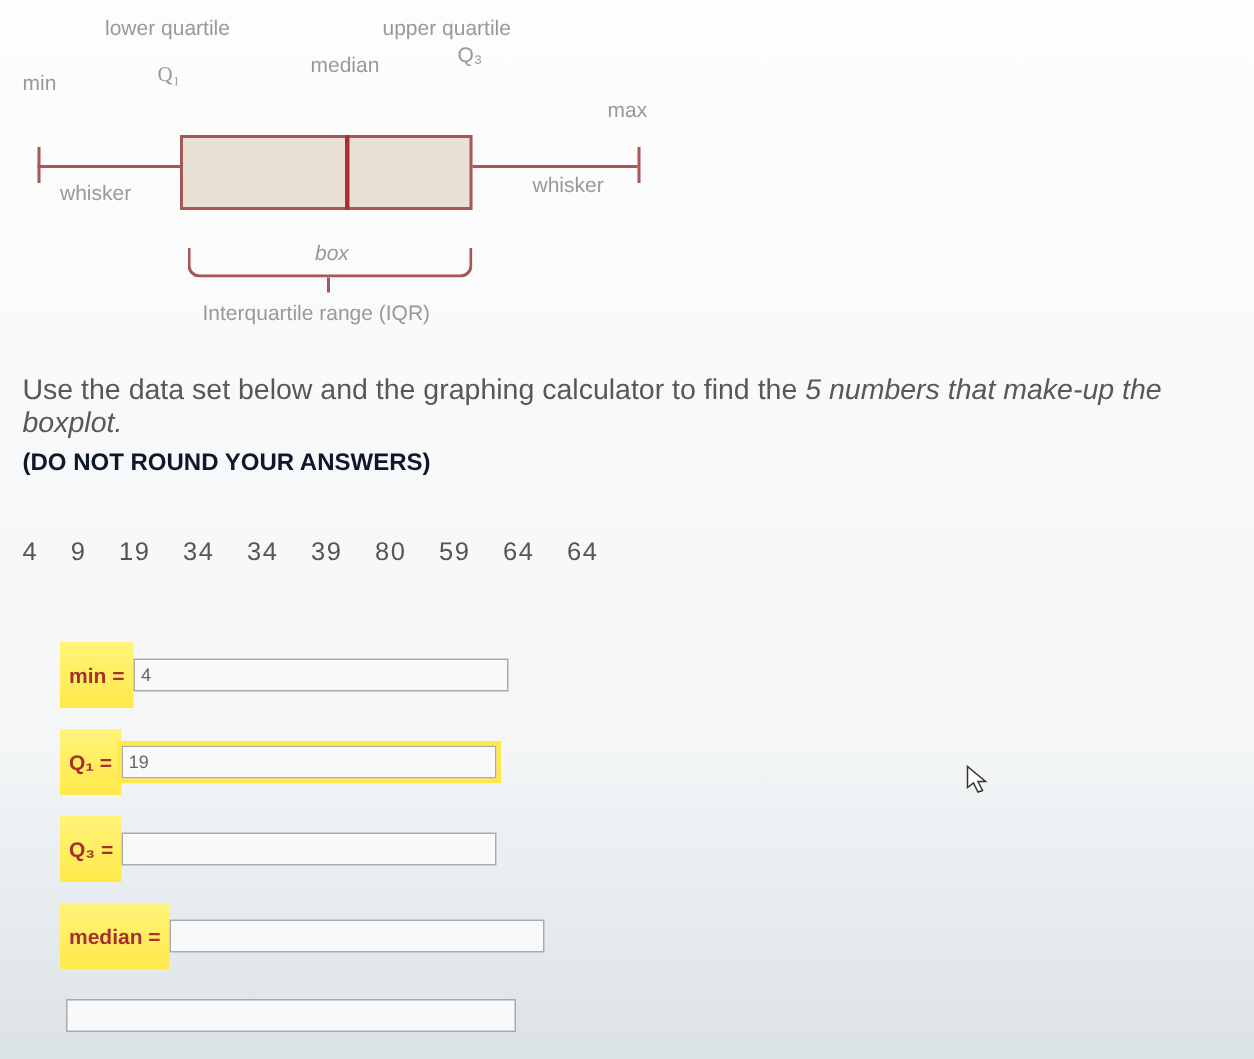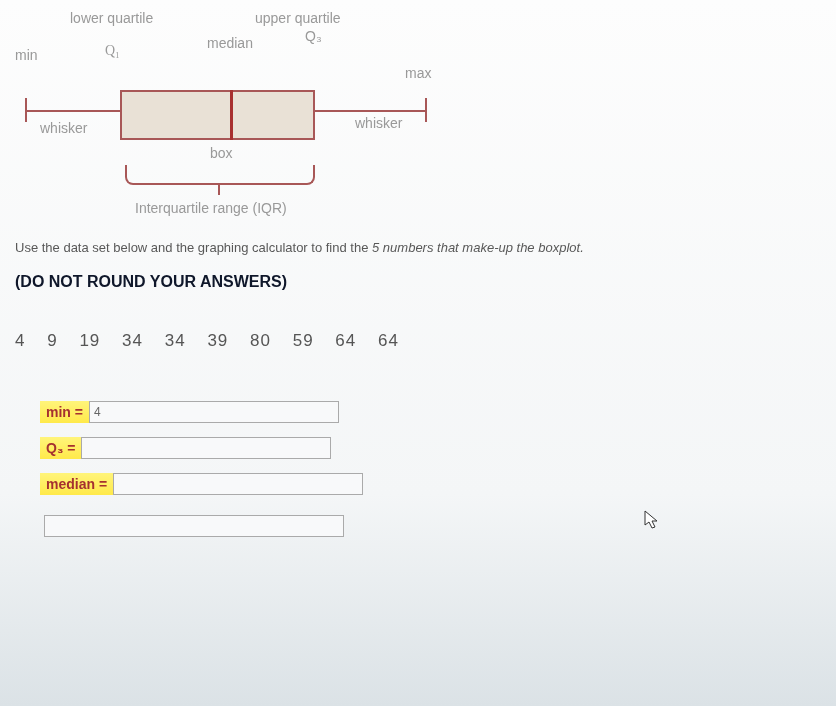--- a/index.html
+++ b/index.html
@@ -11,38 +11,38 @@
     padding: 10px 15px;
     color: #555;
     position: relative;
   }
 
   
   .diagram {
     position: relative;
     width: 430px;
     height: 200px;
-    margin-bottom: 30px;
+    margin-bottom: 40px;
   }
   .diagram .lbl {
     position: absolute;
     font-size: 14px;
     color: #999;
     white-space: nowrap;
   }
   .lq { color:#7b8d6b; left:55px; top:0; }
   .q1 { color:#7b8d6b; left:90px; top:33px;font-family:Liberation Serif, serif; }
   .median-lbl { color:#a85757; left:192px; top:25px; }
   .uq { color:#7b8d6b; left:240px; top:0; }
   .q3 { color:#7b8d6b; left:290px; top:18px; }
   .min-lbl { color:#7b8d6b; left:0; top:37px; }
   .max-lbl { color:#7b8d6b; left:390px; top:55px; }
   .whisker-l { color:#999; left:25px; top:110px; }
   .whisker-r { color:#999; left:340px; top:105px; }
-  .box-lbl { color:#999; left:195px; top:135px; }
+  .box-lbl { color:#999; left:195px; top:150px;font-style:italic; }
   .iqr-lbl { color:#a85757; left:120px; top:190px; font-size:14px; }
 
   .plot {
     position: absolute;
     left: 0; top: 70px;
     width: 420px; height: 60px;
   }
   .whisker-line { position:absolute; top:30px; height:2px; background:#a85757; }
   .wl { left:10px; width:95px; }
   .wr { left:300px; width:110px; }
@@ -72,35 +72,35 @@
     border-bottom-left-radius:8px;
     border-bottom-right-radius:8px;
   }
   .brace-tip {
     position:absolute;
     left:203px; top:175px;
     width:2px; height:10px;
     background:#a85757;
   }
 
-  .instructions { font-size:13px; color:#585858; margin-bottom:18px; }
+  .instructions { font-size:19px; color:#585858; margin-bottom:6px; }
   .instructions .ital { font-style: italic; }
   .subnote { font-size:16px; color:#0f172a; margin-bottom:40px;font-weight:bold; }
 
   .dataset { font-size:17px; color:#555; margin-bottom:50px; letter-spacing:1px;}
   .dataset span { margin-right:16px; }
 
   .answers { margin-left:25px; }
   .answer-row { margin-bottom:14px; display:flex; align-items:center; }
   .answer-label {
     background: linear-gradient(180deg, #fff47a, #ffe94a);
     color:#a53030;
     font-weight:bold;
     font-size:14px;
-    padding:3px 6px;
+    padding:14px 6px;
     display:inline-block;
   }
   .answer-input {
     width:250px;
     height:22px;
     border:1px solid #aaa;
     background:#f8f9fa;
     font-size:12px;
     padding:0 4px;
     color:#666;
@@ -160,20 +160,26 @@
   <span>64</span>
 </div>
 
 <div class="answers">
 
   <div class="answer-row">
     <span class="answer-label">min =</span>
     <input class="answer-input" value="4" style="">
   </div>
 
+  <div class="answer-row">
+    <span class="answer-label">Q₁ =</span>
+    <span class="q1-wrap">
+      <input class="answer-input" value="19" style="">
+    </span>
+  </div>
 
   <div class="answer-row">
     <span class="answer-label">Q₃ =</span>
     <input class="answer-input" value="" style="">
   </div>
 
   <div class="answer-row">
     <span class="answer-label">median =</span>
     <input class="answer-input" value="" style="">
   </div>

